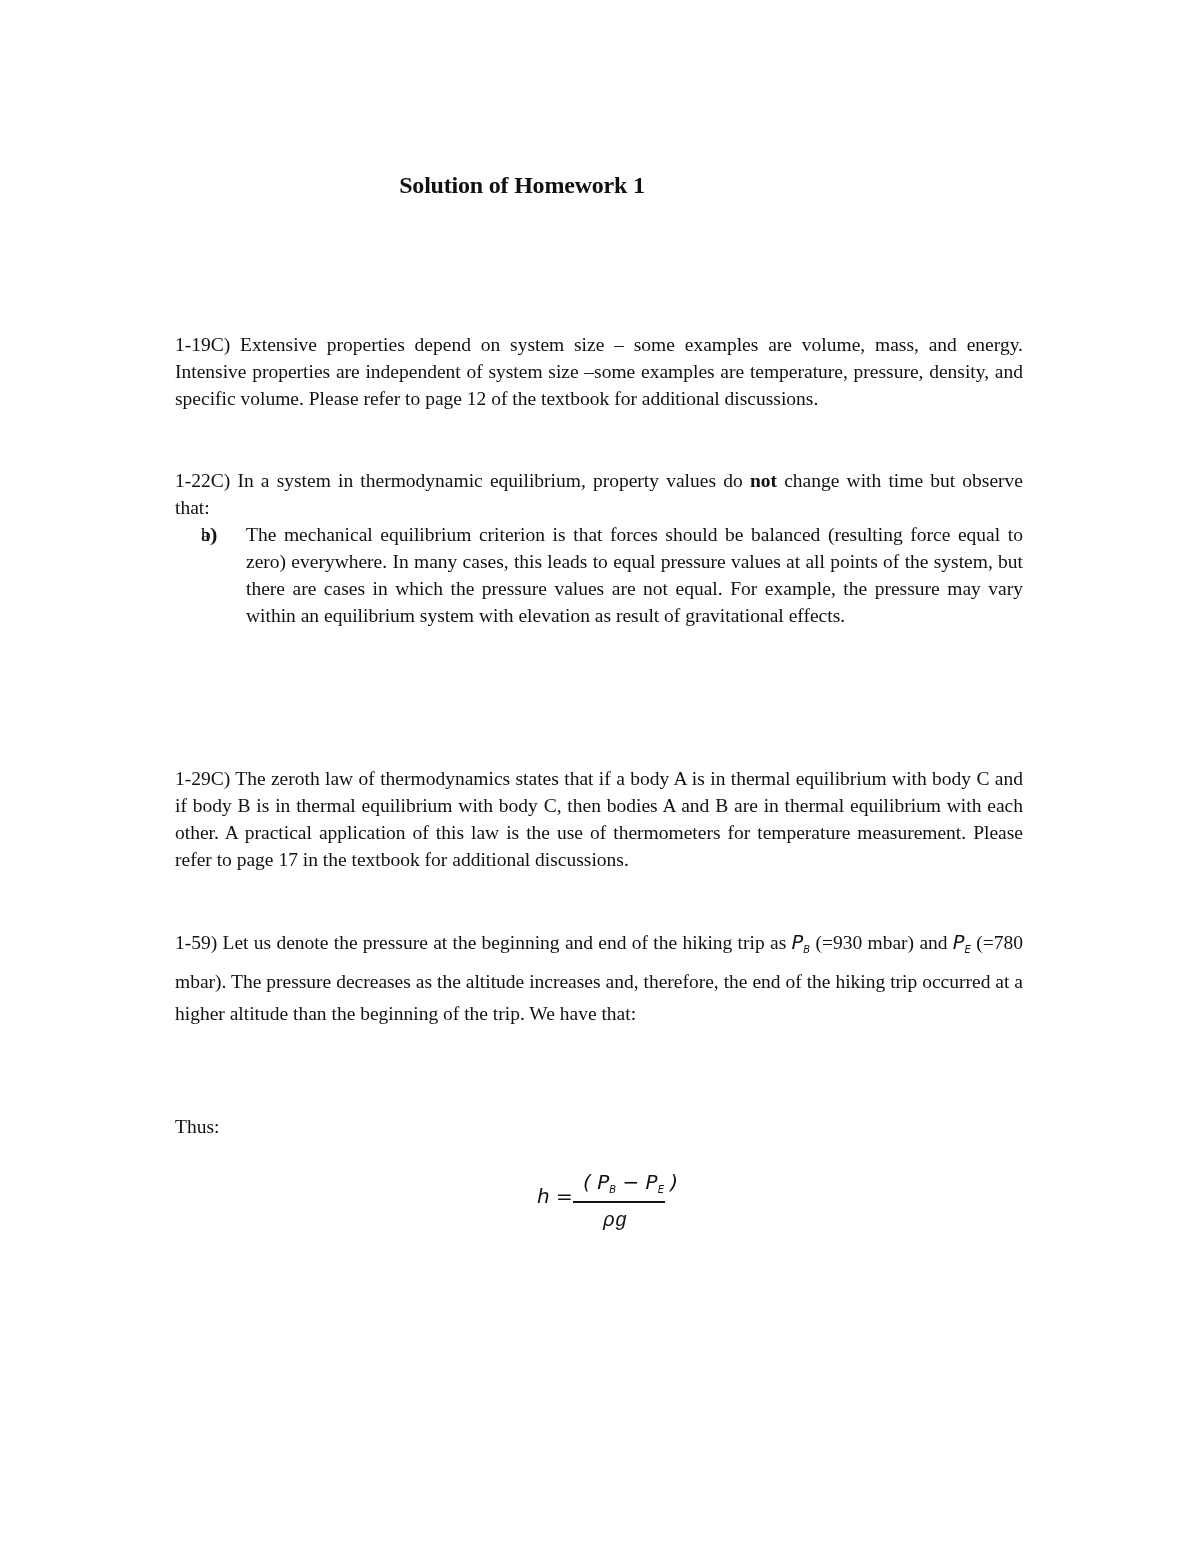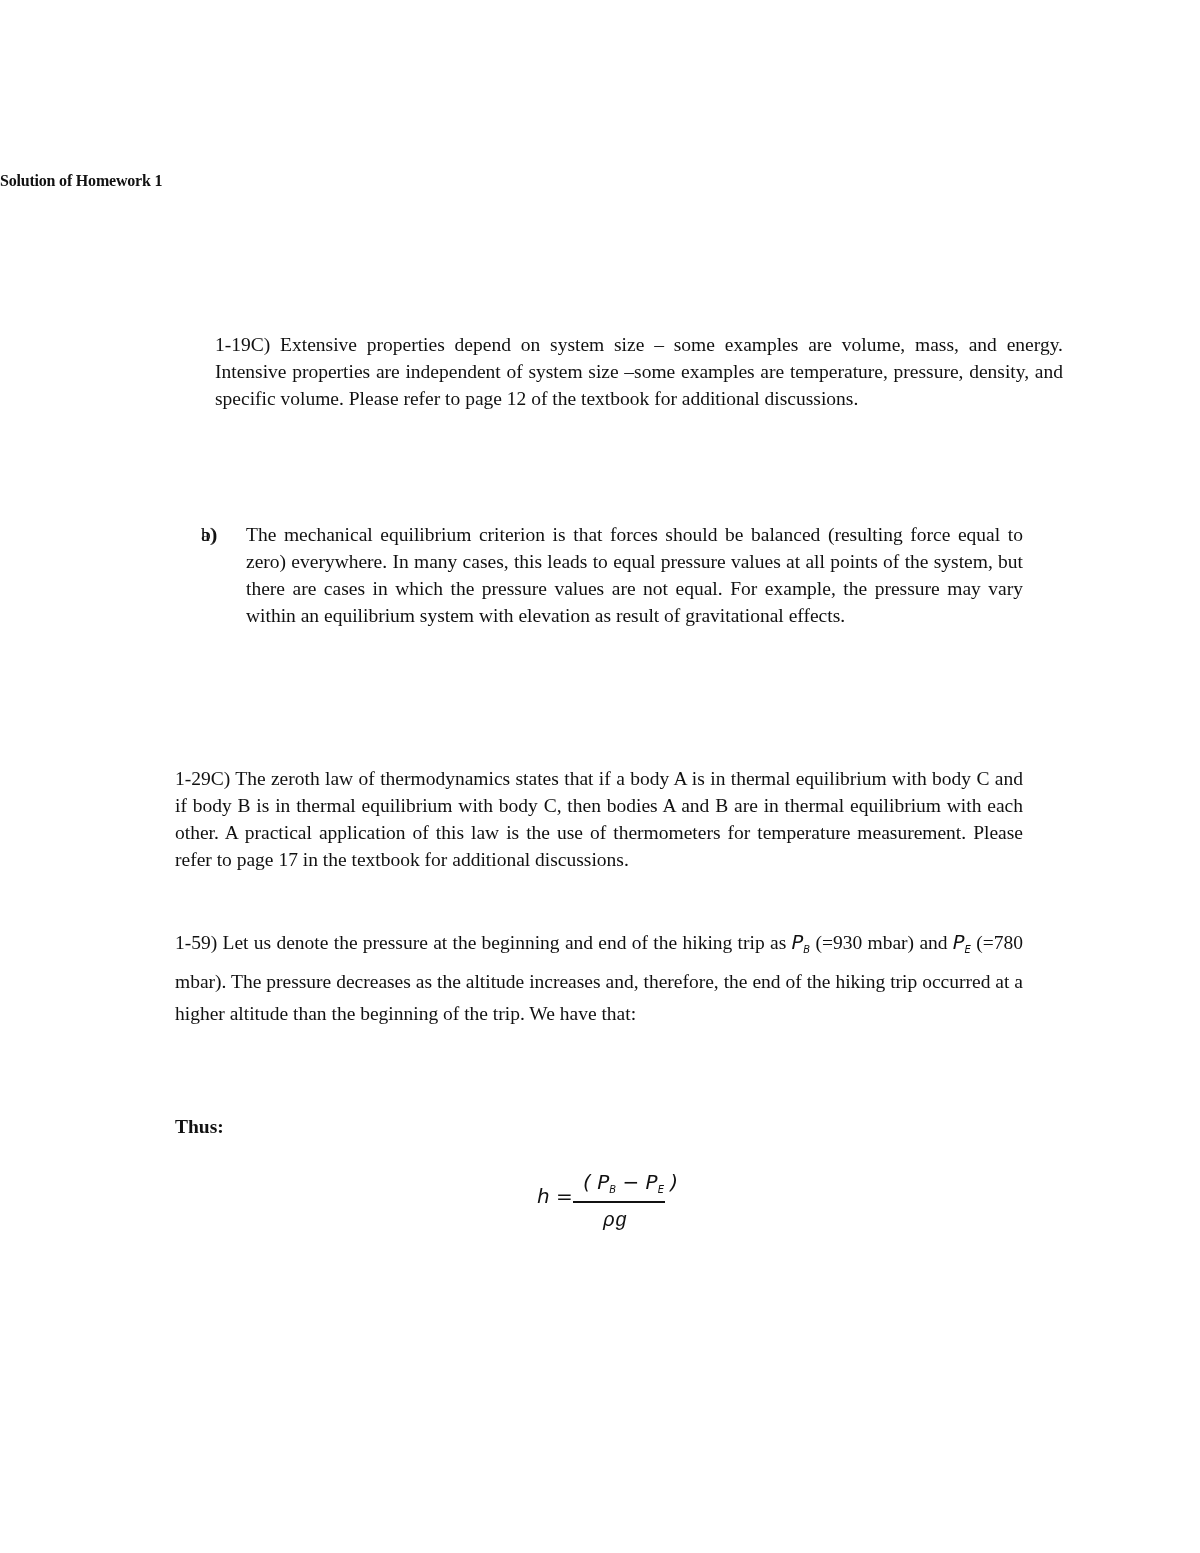--- a/index.html
+++ b/index.html
@@ -1,20 +1,20 @@
 <!DOCTYPE html>
 <html><head>
 <meta charset="utf-8">
 <style>
   html, body { margin: 0; padding: 0; background: #ffffff; }
   body { width: 1200px; height: 1553px; position: relative; overflow: hidden;
          font-family: "Liberation Serif", "DejaVu Serif", serif; color: #111; }
   .page { position: absolute; left: 0; top: 0; width: 1200px; height: 1553px; background: #fff; }
-  .title { position: absolute; top: 172px; left: 0; width: 1044px; 
-           font-weight: bold; font-size: 16px; letter-spacing: -0.2px; }
+  .title { position: absolute; top: 172px; left: 0; width: 1044px; text-align: center;
+           font-weight: bold; font-size: 24px; letter-spacing: -0.2px; }
   .para { position: absolute; left: 175px; width: 848px; font-size: 19.5px; line-height: 27px;
           text-align: justify; text-align-last: left; margin: 0; }
   .list { position: absolute; left: 175px; width: 848px; font-size: 19.5px; line-height: 27px; margin: 0; padding: 0; list-style: none; }
   .list li { position: relative; padding-left: 71px; text-align: justify; text-align-last: left; }
   .list .marker { position: absolute; left: 26px; top: 0; }
   b { font-weight: bold; }
   .math { font-family: "DejaVu Sans", sans-serif; font-style: italic; }
   .sub { font-size: 10px; vertical-align: -4px; font-style: italic; font-family: "DejaVu Sans", sans-serif; }
   .eq1 { position: absolute; top: 1053px; left: 0; width: 1200px; text-align: center; font-size: 21px; }
   .frac { position: absolute; top: 1170px; left: 537px; font-size: 20px; }
@@ -24,40 +24,41 @@
   .frac .den { position: absolute; left: 66px; top: 39px; white-space: nowrap; font-family: Liberation Mono, monospace; }
 </style>
 </head>
 <body>
 
 <div class="page">
 
   <div class="title">Solution of Homework 1</div>
 
 
-  <p class="para" style="top:331px;margin-left:40px;">1-19C) Extensive properties depend on system size – some examples are volume, mass, and energy. Intensive properties are independent of system size –some examples are temperature, pressure, density, and specific volume. Please refer to page 12 of the textbook for additional discussions.</p>
+  <p class="para" style="top:331px;">1-19C) Extensive properties depend on system size – some examples are volume, mass, and energy. Intensive properties are independent of system size –some examples are temperature, pressure, density, and specific volume. Please refer to page 12 of the textbook for additional discussions.</p>
 
+  <p class="para" style="top:467px;"><span>1-22C) In a system in thermodynamic equilibrium, property values do </span><b>not</b><span> change with time but observe that:</span></p>
 
   <ul class="list" style="top:521px;">
     <li>
       <span class="marker">a)</span>
     </li>
     <li>
       <span class="marker">b)</span>
       <span>The mechanical equilibrium criterion is that forces should be balanced (resulting force equal to zero) everywhere. In many cases, this leads to equal pressure values at all points of the system, but there are cases in which the pressure values are not equal. For example, the pressure may vary within an equilibrium system with elevation as result of gravitational effects.</span>
     </li>
   </ul>
 
 
   <p class="para" style="top:765px;">1-29C) The zeroth law of thermodynamics states that if a body A is in thermal equilibrium with body C and if body B is in thermal equilibrium with body C, then bodies A and B are in thermal equilibrium with each other. A practical application of this law is the use of thermometers for temperature measurement. Please refer to page 17 in the textbook for additional discussions.</p>
 
   <p class="para" style="top:927px; line-height:32px;"><span>1-59) Let us denote the pressure at the beginning and end of the hiking trip as </span><span class="math"><span>P</span><span class="sub">B</span></span><span> (=930 mbar) and </span><span class="math"><span>P</span><span class="sub">E</span></span><span> (=780 mbar). The pressure decreases as the altitude increases and, therefore, the end of the hiking trip occurred at a higher altitude than the beginning of the trip. We have that:</span></p>
 
 
-  <p class="para" style="top:1113px;font-weight:bold;">Thus:</p>
+  <p class="para" style="top:1113px;">Thus:</p>
 
   <div class="frac math">
     <span class="lhs">h =</span>
     <span class="num"><span>( </span><span>P</span><span class="sub">B</span><span> − </span><span>P</span><span class="sub">E</span><span> )</span></span>
     <span class="bar"></span>
     <span class="den">ρg</span>
   </div>
 
 
 </div>

